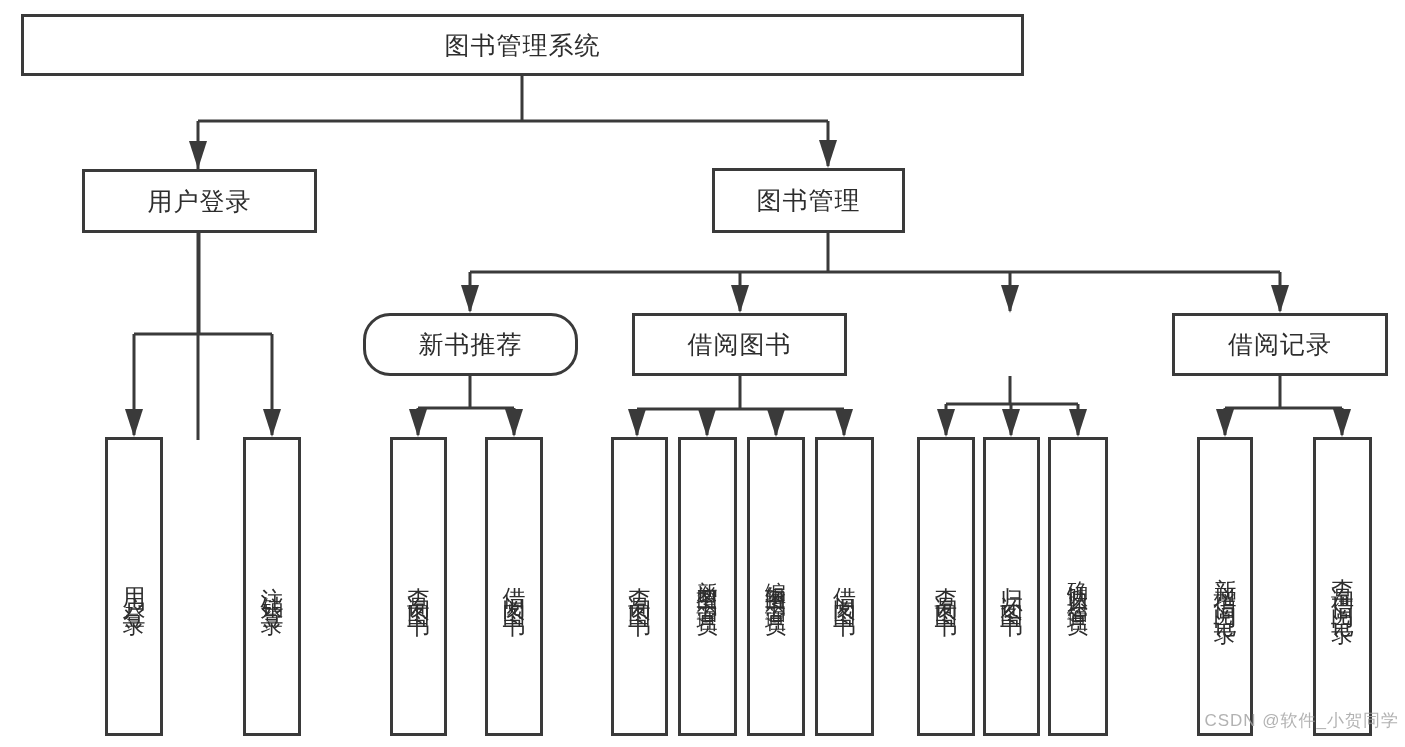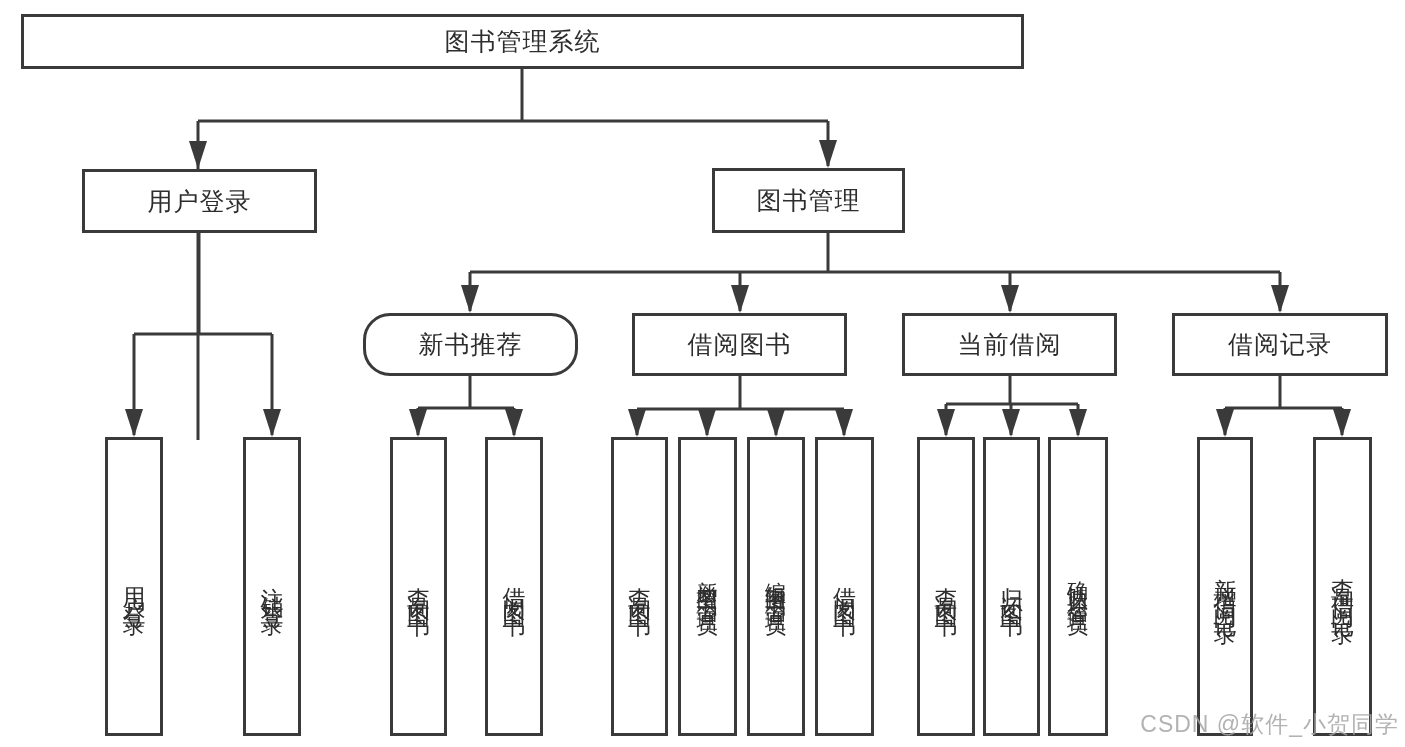--- a/index.html
+++ b/index.html
@@ -46,21 +46,21 @@
     writing-mode: vertical-rl;
     font-size: 23px;
     letter-spacing: 9px;
     line-height: 1;
   }
   .vbox span.compact {
     font-size: 21px;
     letter-spacing: 5px;
   }
   
-  #n-root   { left: 21px;   top: 14px;  width: 1003px; height: 55px; }
+  #n-root   { left: 21px;   top: 14px;  width: 1003px; height: 62px; }
   #n-login  { left: 82px;   top: 169px; width: 235px;  height: 64px; }
   #n-mgmt   { left: 712px;  top: 168px; width: 193px;  height: 65px; }
   #n-newrec { left: 363px;  top: 313px; width: 215px;  height: 63px; border-radius: 27px; }
   #n-borrow { left: 632px;  top: 313px; width: 215px;  height: 63px; }
   #n-current{ left: 902px;  top: 313px; width: 215px;  height: 63px; }
   #n-record { left: 1172px; top: 313px; width: 216px;  height: 63px; }
   
   #lf-a1 { left: 105px;  }
   #lf-a2 { left: 243px;  }
   #lf-b1 { left: 390px;  width: 57px; }
@@ -72,21 +72,21 @@
   #lf-d1 { left: 917px;  }
   #lf-d2 { left: 983px;  width: 57px; }
   #lf-d3 { left: 1048px; width: 60px; }
   #lf-e1 { left: 1197px; width: 56px; }
   #lf-e2 { left: 1313px; width: 59px; }
   #watermark {
     position: absolute;
     right: 6px;
     top: 709px;
     z-index: 5;
-    font-size: 23px;
+    font-size: 17px;
     color: rgba(164, 164, 164, 0.85);
     letter-spacing: 1px;
     white-space: nowrap;
     text-align: right;
   }
 </style>
 </head>
 <body>
 
 <div id="stage">
@@ -144,23 +144,20 @@
   <div id="n-mgmt" class="node hbox">
     <span>图书管理</span>
   </div>
 
   <div id="n-newrec" class="node hbox">
     <span>新书推荐</span>
   </div>
   <div id="n-borrow" class="node hbox">
     <span>借阅图书</span>
   </div>
-  <div id="n-current" class="node hbox">
-    <span>当前借阅</span>
-  </div>
   <div id="n-record" class="node hbox">
     <span>借阅记录</span>
   </div>
 
   <div id="lf-a1" class="node vbox">
     <span>用户登录</span>
   </div>
   <div id="lf-a2" class="node vbox">
     <span>注销登录</span>
   </div>

